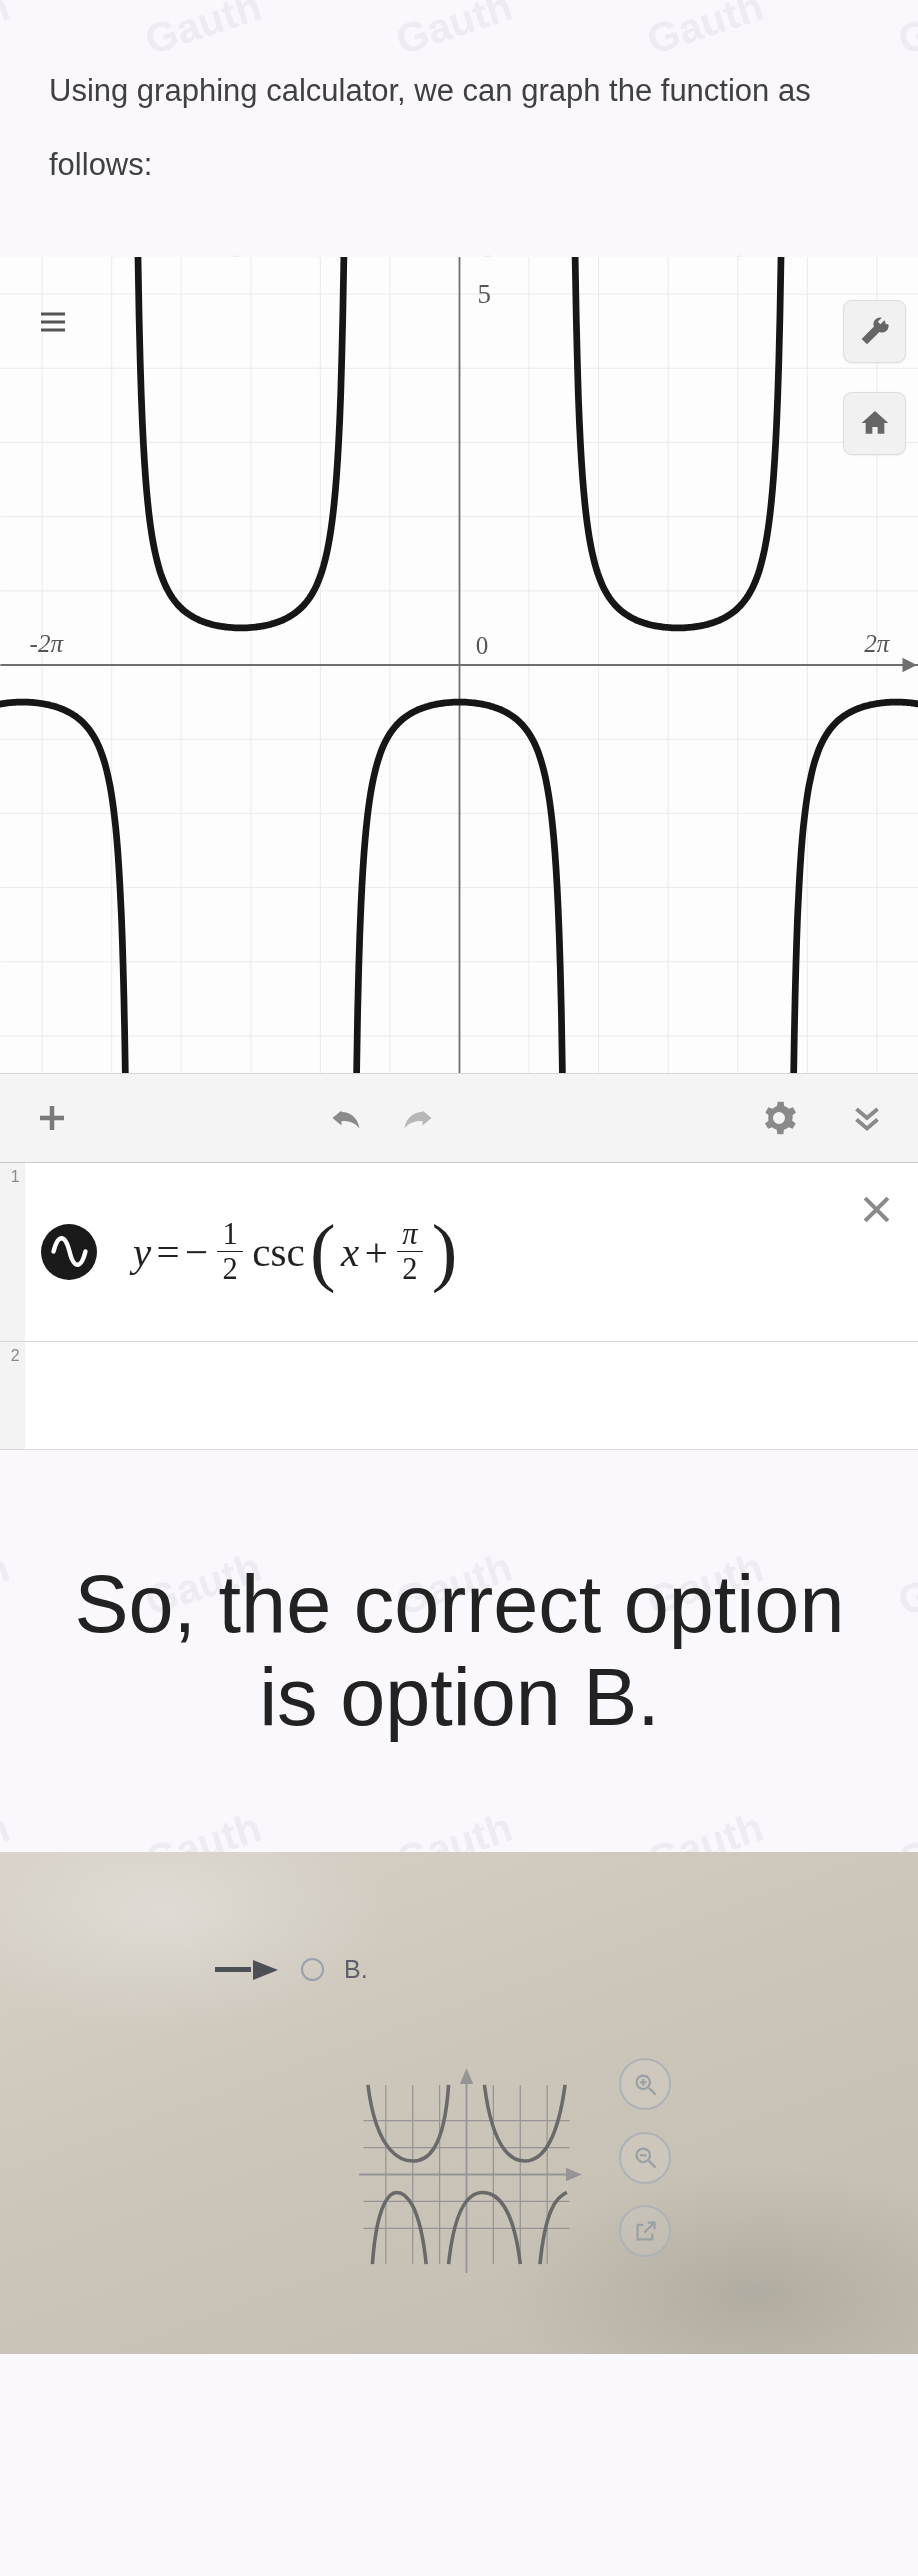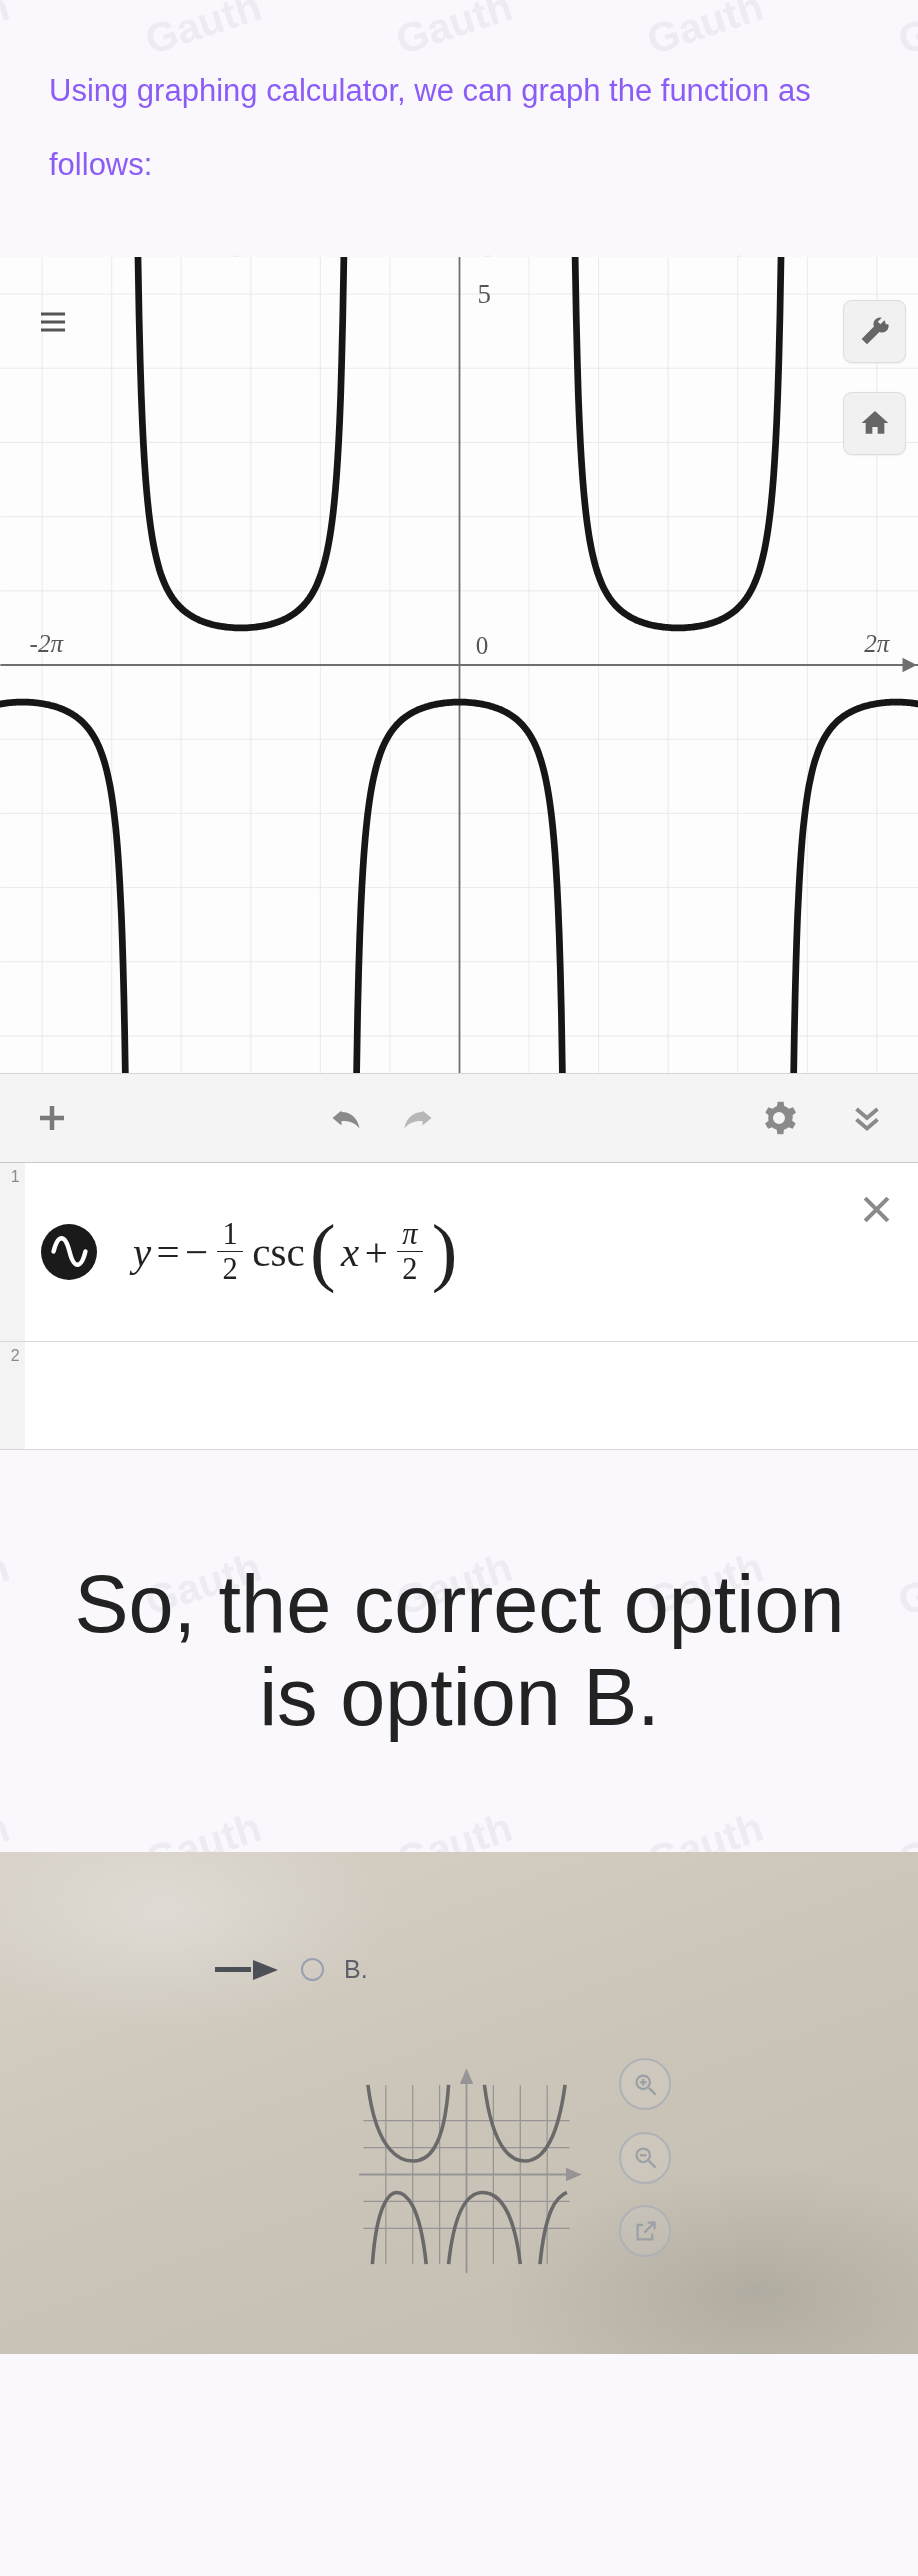--- a/index.html
+++ b/index.html
@@ -26,21 +26,21 @@
     transform: rotate(-18deg);
     opacity: .7;
     user-select: none;
   }
 
   .intro {
     position: relative;
     z-index: 1;
     padding: 54px 49px 27px 49px;
     font-size: 31px;
-    color: #8b5cf6;
+    color: #404040;
     line-height: 2.4;
   }
 
   
   .calc {
     position: relative;
     z-index: 1;
     margin: 27px 0 0 0;
     background: #fdfdfd;
   }

